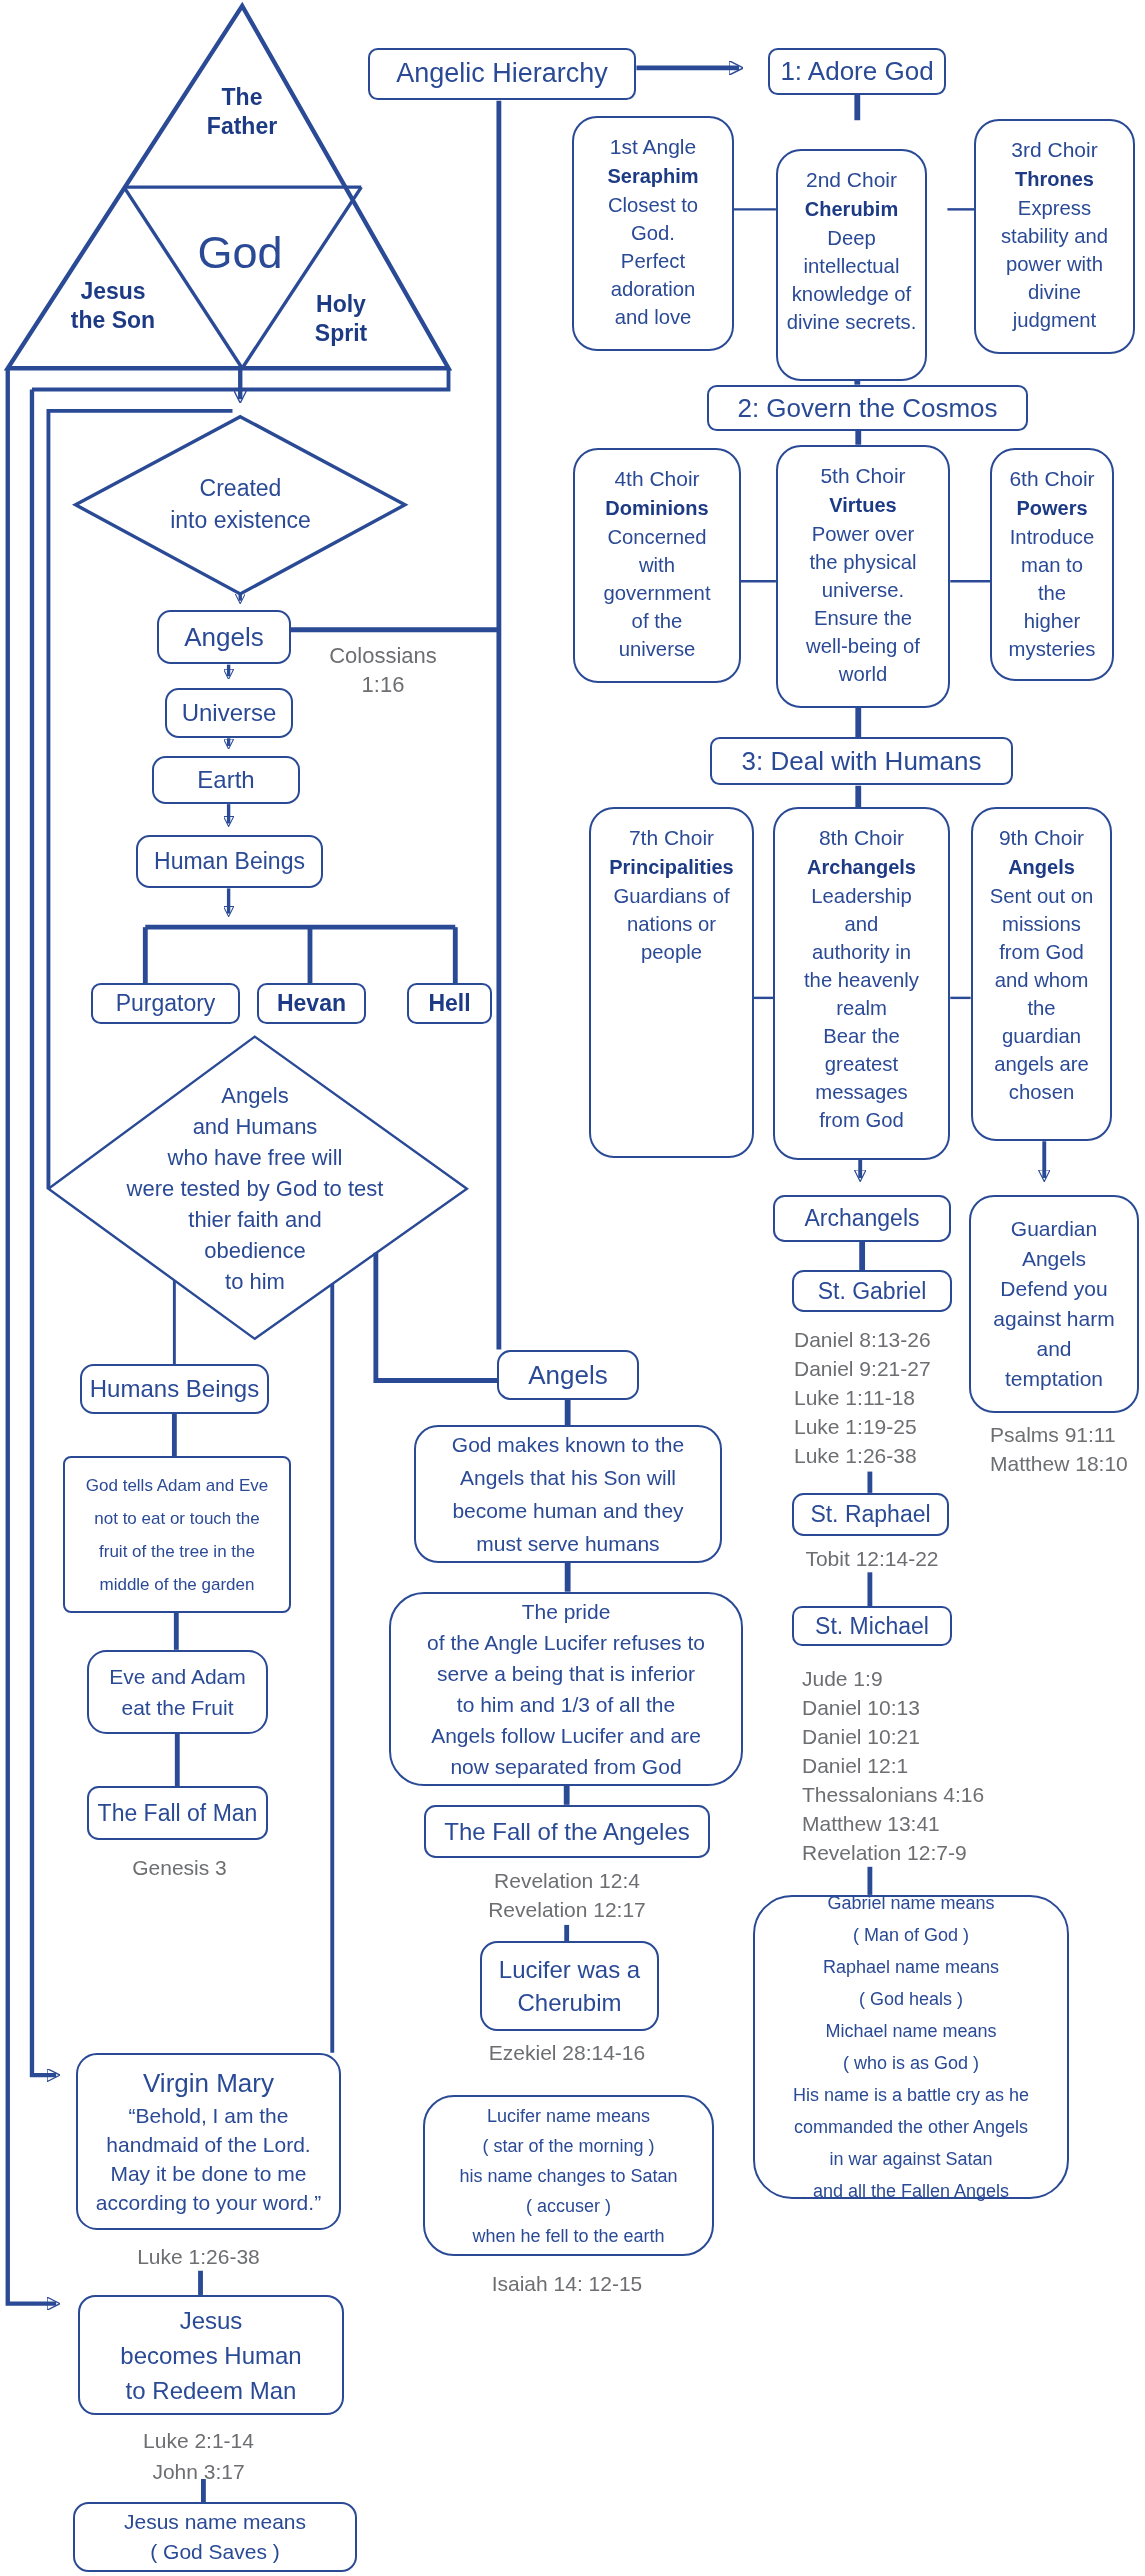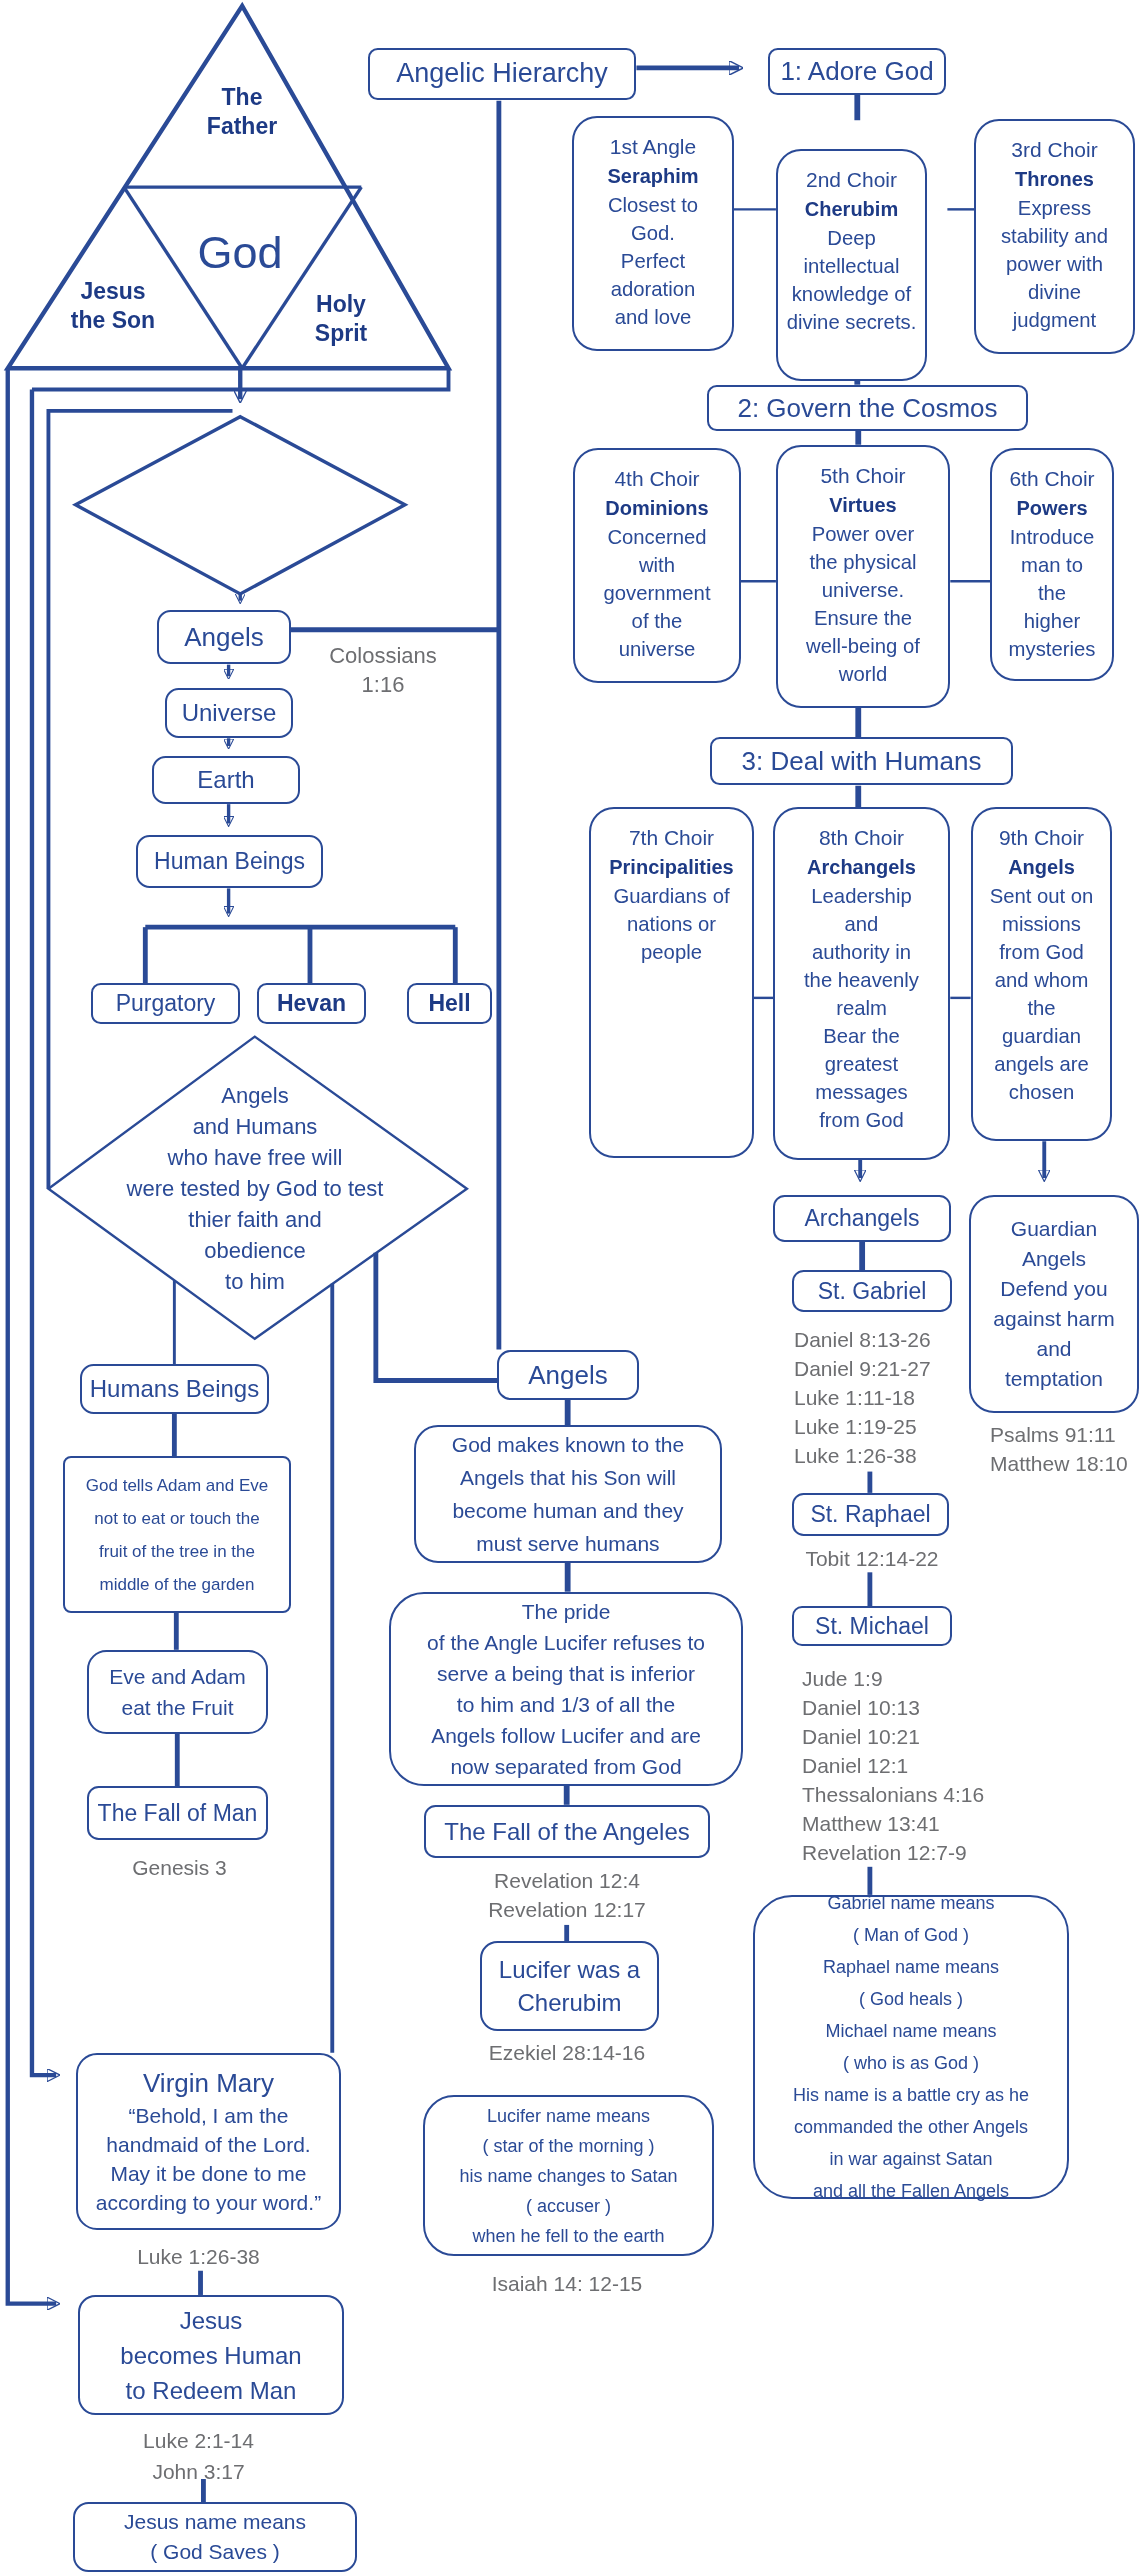--- a/index.html
+++ b/index.html
@@ -219,20 +219,22 @@
     <span class="cdesc">Sent out on
 missions
 from God
 and whom
 the
 guardian
 angels are
 chosen</span>
   </div>
 
+  <div class="abs dmtext" style="left:124px;top:472px;width:233px;height:64px;font-size:23px;line-height:32px;">Created
+into existence</div>
 
   <div class="abs bx small27" style="left:157px;top:610px;width:134px;height:54px;">Angels</div>
   <div class="abs ref center" style="left:308px;top:641px;width:150px;font-size:22px;">Colossians 1:16</div>
   <div class="abs bx small25" style="left:165px;top:688px;width:128px;height:50px;">Universe</div>
   <div class="abs bx small25" style="left:152px;top:756px;width:148px;height:48px;">Earth</div>
   <div class="abs bx small24" style="left:136px;top:835px;width:187px;height:53px;">Human Beings</div>
   <div class="abs bx small24" style="left:91px;top:983px;width:149px;height:41px;border-radius:9.7px;">Purgatory</div>
   <div class="abs bx small24 bold" style="left:257px;top:983px;width:109px;height:41px;border-radius:9.7px;">Hevan</div>
   <div class="abs bx small24 bold" style="left:407px;top:983px;width:85px;height:41px;border-radius:9.7px;">Hell</div>
 

